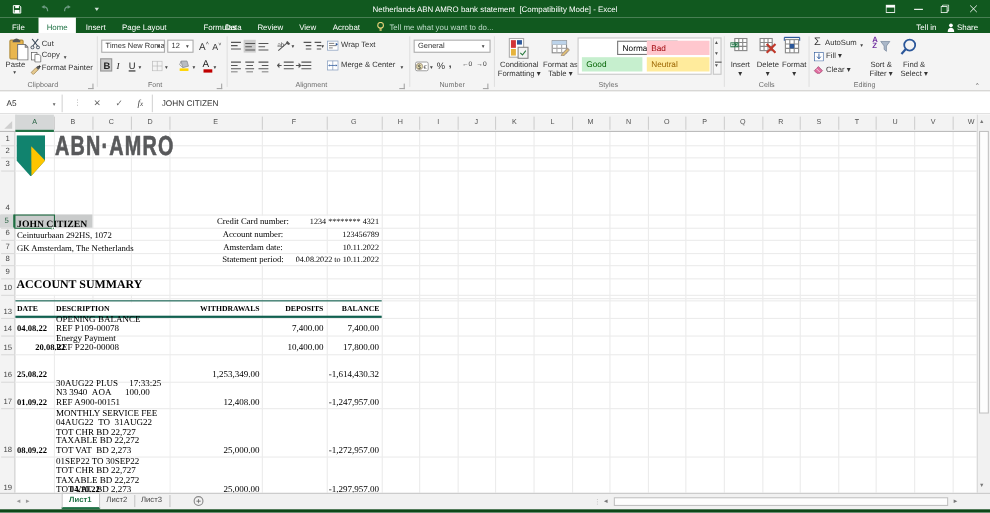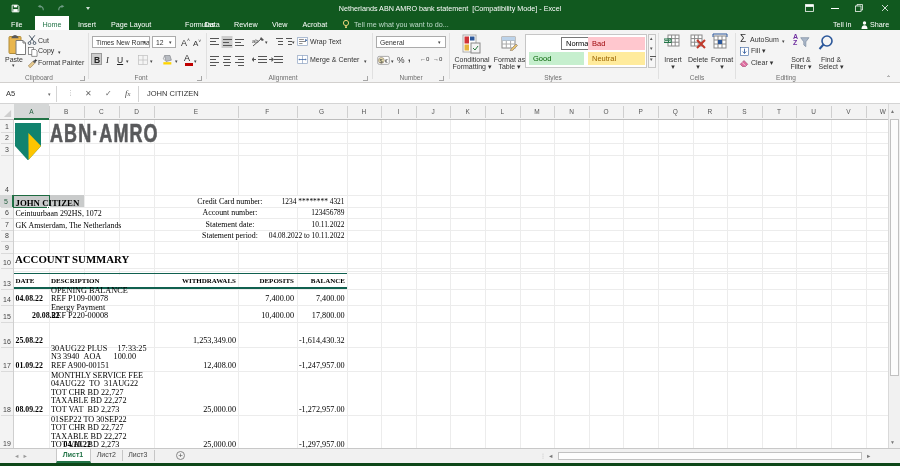--- a/index.html
+++ b/index.html
@@ -494,21 +494,21 @@
       </svg>
   <div class="abs" style="left:50px;top:14.5px;font-size:25px;font-weight:bold;color:#58595b;letter-spacing:1.5px;-webkit-text-stroke:0.6px #58595b;transform:scaleX(0.72);transform-origin:0 0;white-space:nowrap;">ABN·AMRO</div>
   <div class="abs" style="left:14px;top:91px;width:69.5px;height:11.5px;background:#c9cbcb;"></div>
   <div class="abs" style="left:13px;top:90.5px;width:36.5px;height:13px;border:1.5px solid #1e6b41;"></div>
   <div class="abs" style="left:47px;top:102px;width:3px;height:3px;background:#1e6b41;border:1px solid #fff;"></div>
   <div class="abs" style="left:15.5px;top:94px;font-family:'Liberation Serif',serif;font-weight:bold;font-size:8.8px;color:#000;white-space:nowrap;">JOHN CITIZEN</div>
   <div class="abs" style="left:15.5px;top:105px;font-family:'Liberation Serif',serif;font-size:7.9px;color:#000;white-space:nowrap;">Ceintuurbaan 292HS, 1072</div>
   <div class="abs" style="left:15.5px;top:116.5px;font-family:'Liberation Serif',serif;font-size:7.9px;color:#000;white-space:nowrap;">GK Amsterdam, The Netherlands</div>
   <div class="abs" style="left:160px;top:92.5px;width:140px;text-align:center;font-family:'Liberation Serif',serif;font-size:7.9px;color:#000;">Credit Card number:</div>
   <div class="abs" style="left:160px;top:104px;width:140px;text-align:center;font-family:'Liberation Serif',serif;font-size:7.9px;color:#000;">Account number:</div>
-  <div class="abs" style="left:160px;top:115.5px;width:140px;text-align:center;font-family:'Liberation Serif',serif;font-size:7.9px;color:#000;">Statement date:</div>
+  <div class="abs" style="left:160px;top:115.5px;width:140px;text-align:center;font-family:'Liberation Serif',serif;font-size:7.9px;color:#000;">Amsterdam date:</div>
   <div class="abs" style="left:160px;top:127px;width:140px;text-align:center;font-family:'Liberation Serif',serif;font-size:7.9px;color:#000;">Statement period:</div>
   <div class="abs" style="left:204px;top:92.5px;width:140.5px;text-align:right;font-family:'Liberation Serif',serif;font-size:7.4px;color:#000;white-space:nowrap;">1234 ******** 4321</div>
   <div class="abs" style="left:204px;top:104px;width:140.5px;text-align:right;font-family:'Liberation Serif',serif;font-size:7.4px;color:#000;white-space:nowrap;">123456789</div>
   <div class="abs" style="left:204px;top:115.5px;width:140.5px;text-align:right;font-family:'Liberation Serif',serif;font-size:7.4px;color:#000;white-space:nowrap;">10.11.2022</div>
   <div class="abs" style="left:204px;top:127px;width:140.5px;text-align:right;font-family:'Liberation Serif',serif;font-size:7.4px;color:#000;white-space:nowrap;">04.08.2022 to 10.11.2022</div>
   <div class="abs" style="left:15px;top:148.5px;font-family:'Liberation Serif',serif;font-weight:bold;font-size:10.8px;color:#000;white-space:nowrap;">ACCOUNT SUMMARY</div>
   <div class="abs" style="left:14px;top:168.5px;width:332.6px;height:1.5px;background:#10604f;"></div>
   <div class="abs" style="left:14px;top:183px;width:332.6px;height:1.5px;background:#10604f;"></div>
   <div class="abs" style="left:15.5px;top:173px;font-family:'Liberation Serif',serif;font-weight:bold;font-size:7px;color:#000;">DATE</div>
   <div class="abs" style="left:51px;top:173px;font-family:'Liberation Serif',serif;font-weight:bold;font-size:7px;color:#000;">DESCRIPTION</div>

